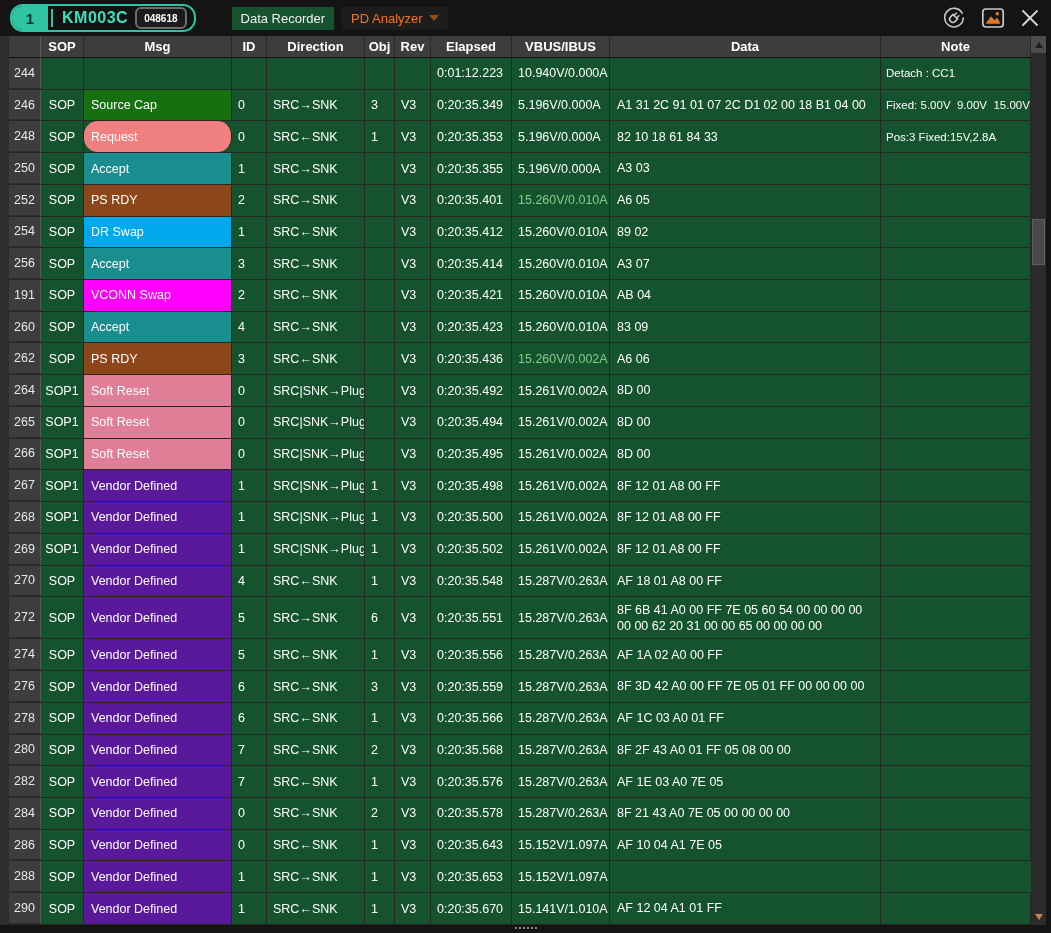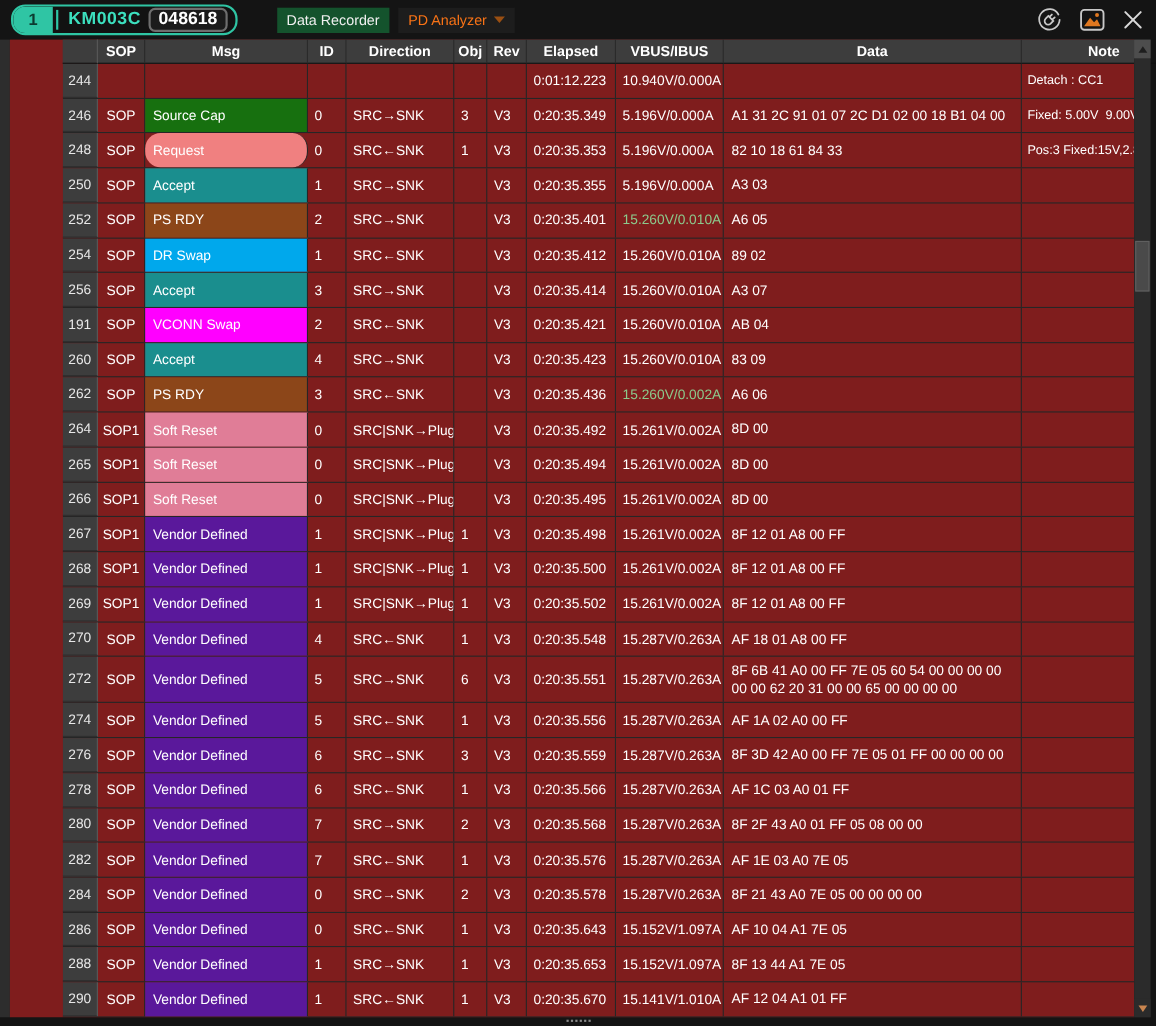--- a/index.html
+++ b/index.html
@@ -25,21 +25,21 @@
     background:#2fc5a4; color:#0c3a30; font-weight:bold; font-size:15px;
     width:36px; height:100%; display:flex; align-items:center; justify-content:center;
   }
   .badge-divider{ width:2px; height:18px; background:#2fc5a4; margin-left:3px; }
   .badge-model{
     color:#3ce0bf; font-weight:bold; font-size:16px; letter-spacing:.5px;
     padding:0 7px 0 9px;
   }
   .badge-serial{
     background:#1b1b1b; border:2px solid #6e6e6e; border-radius:6px;
-    color:#ffffff; font-weight:bold; font-size:16px; padding:0 7px;
+    color:#ffffff; font-weight:bold; font-size:10px; padding:0 7px;
     height:22px; display:flex; align-items:center; margin-right:7px;
   }
   .tab-chip{
     font-size:13px; padding:4px 9px; margin-left:8px; white-space:nowrap;
   }
   .tab-data-recorder{ background:#14532d; color:#f0f0f0; margin-left:36px; }
   .tab-pd-analyzer{
     background:#1d1d1d; color:#f97316; display:flex; align-items:center; gap:6px;
   }
   .caret-down{
@@ -48,21 +48,21 @@
   }
   .titlebar-icons{ margin-left:auto; display:flex; align-items:center; gap:13px; }
   .icon-btn{ display:flex; align-items:center; justify-content:center; cursor:pointer; }
 
   
   :root{
     --cols: 32px 43px 148px 35px 98px 30px 36px 81px 98px 271px 150px;
   }
   .main{ display:flex; height:889px; }
   .left-edge{ width:9px; background:#2d2d2d; }
-  .grid-area{ width:1022px; background:#7f1d1d; display:flex; flex-direction:column;padding-left:48px; }
+  .grid-area{ width:1022px; background:#14532d; display:flex; flex-direction:column; }
   .header-row{
     display:grid; grid-template-columns:var(--cols);
     height:22px; background:#3d3d3d; flex:0 0 auto;
   }
   .header-cell{
     display:flex; align-items:center; justify-content:center;
     font-size:13px; font-weight:bold; color:#fff;
     border-right:1px solid #2a2a2a; border-bottom:1px solid #111;
     overflow:hidden; white-space:nowrap;
   }
@@ -509,21 +509,20 @@
         <div class="row">
     <div class="cell c-num">288</div>
     <div class="cell c-sop">SOP</div>
     <div class="cell c-msg" style="background-color: rgb(90, 24, 155);">Vendor Defined</div>
     <div class="cell c-id">1</div>
     <div class="cell c-dir">SRC→SNK</div>
     <div class="cell c-obj">1</div>
     <div class="cell c-rev">V3</div>
     <div class="cell c-elapsed">0:20:35.653</div>
     <div class="cell c-vbus">15.152V/1.097A</div>
-    <div class="cell c-data">8F 13 44 A1 7E 05</div>
     <div class="cell c-note"></div>
   </div>
         <div class="row">
     <div class="cell c-num">290</div>
     <div class="cell c-sop">SOP</div>
     <div class="cell c-msg" style="background-color: rgb(90, 24, 155);">Vendor Defined</div>
     <div class="cell c-id">1</div>
     <div class="cell c-dir">SRC←SNK</div>
     <div class="cell c-obj">1</div>
     <div class="cell c-rev">V3</div>

